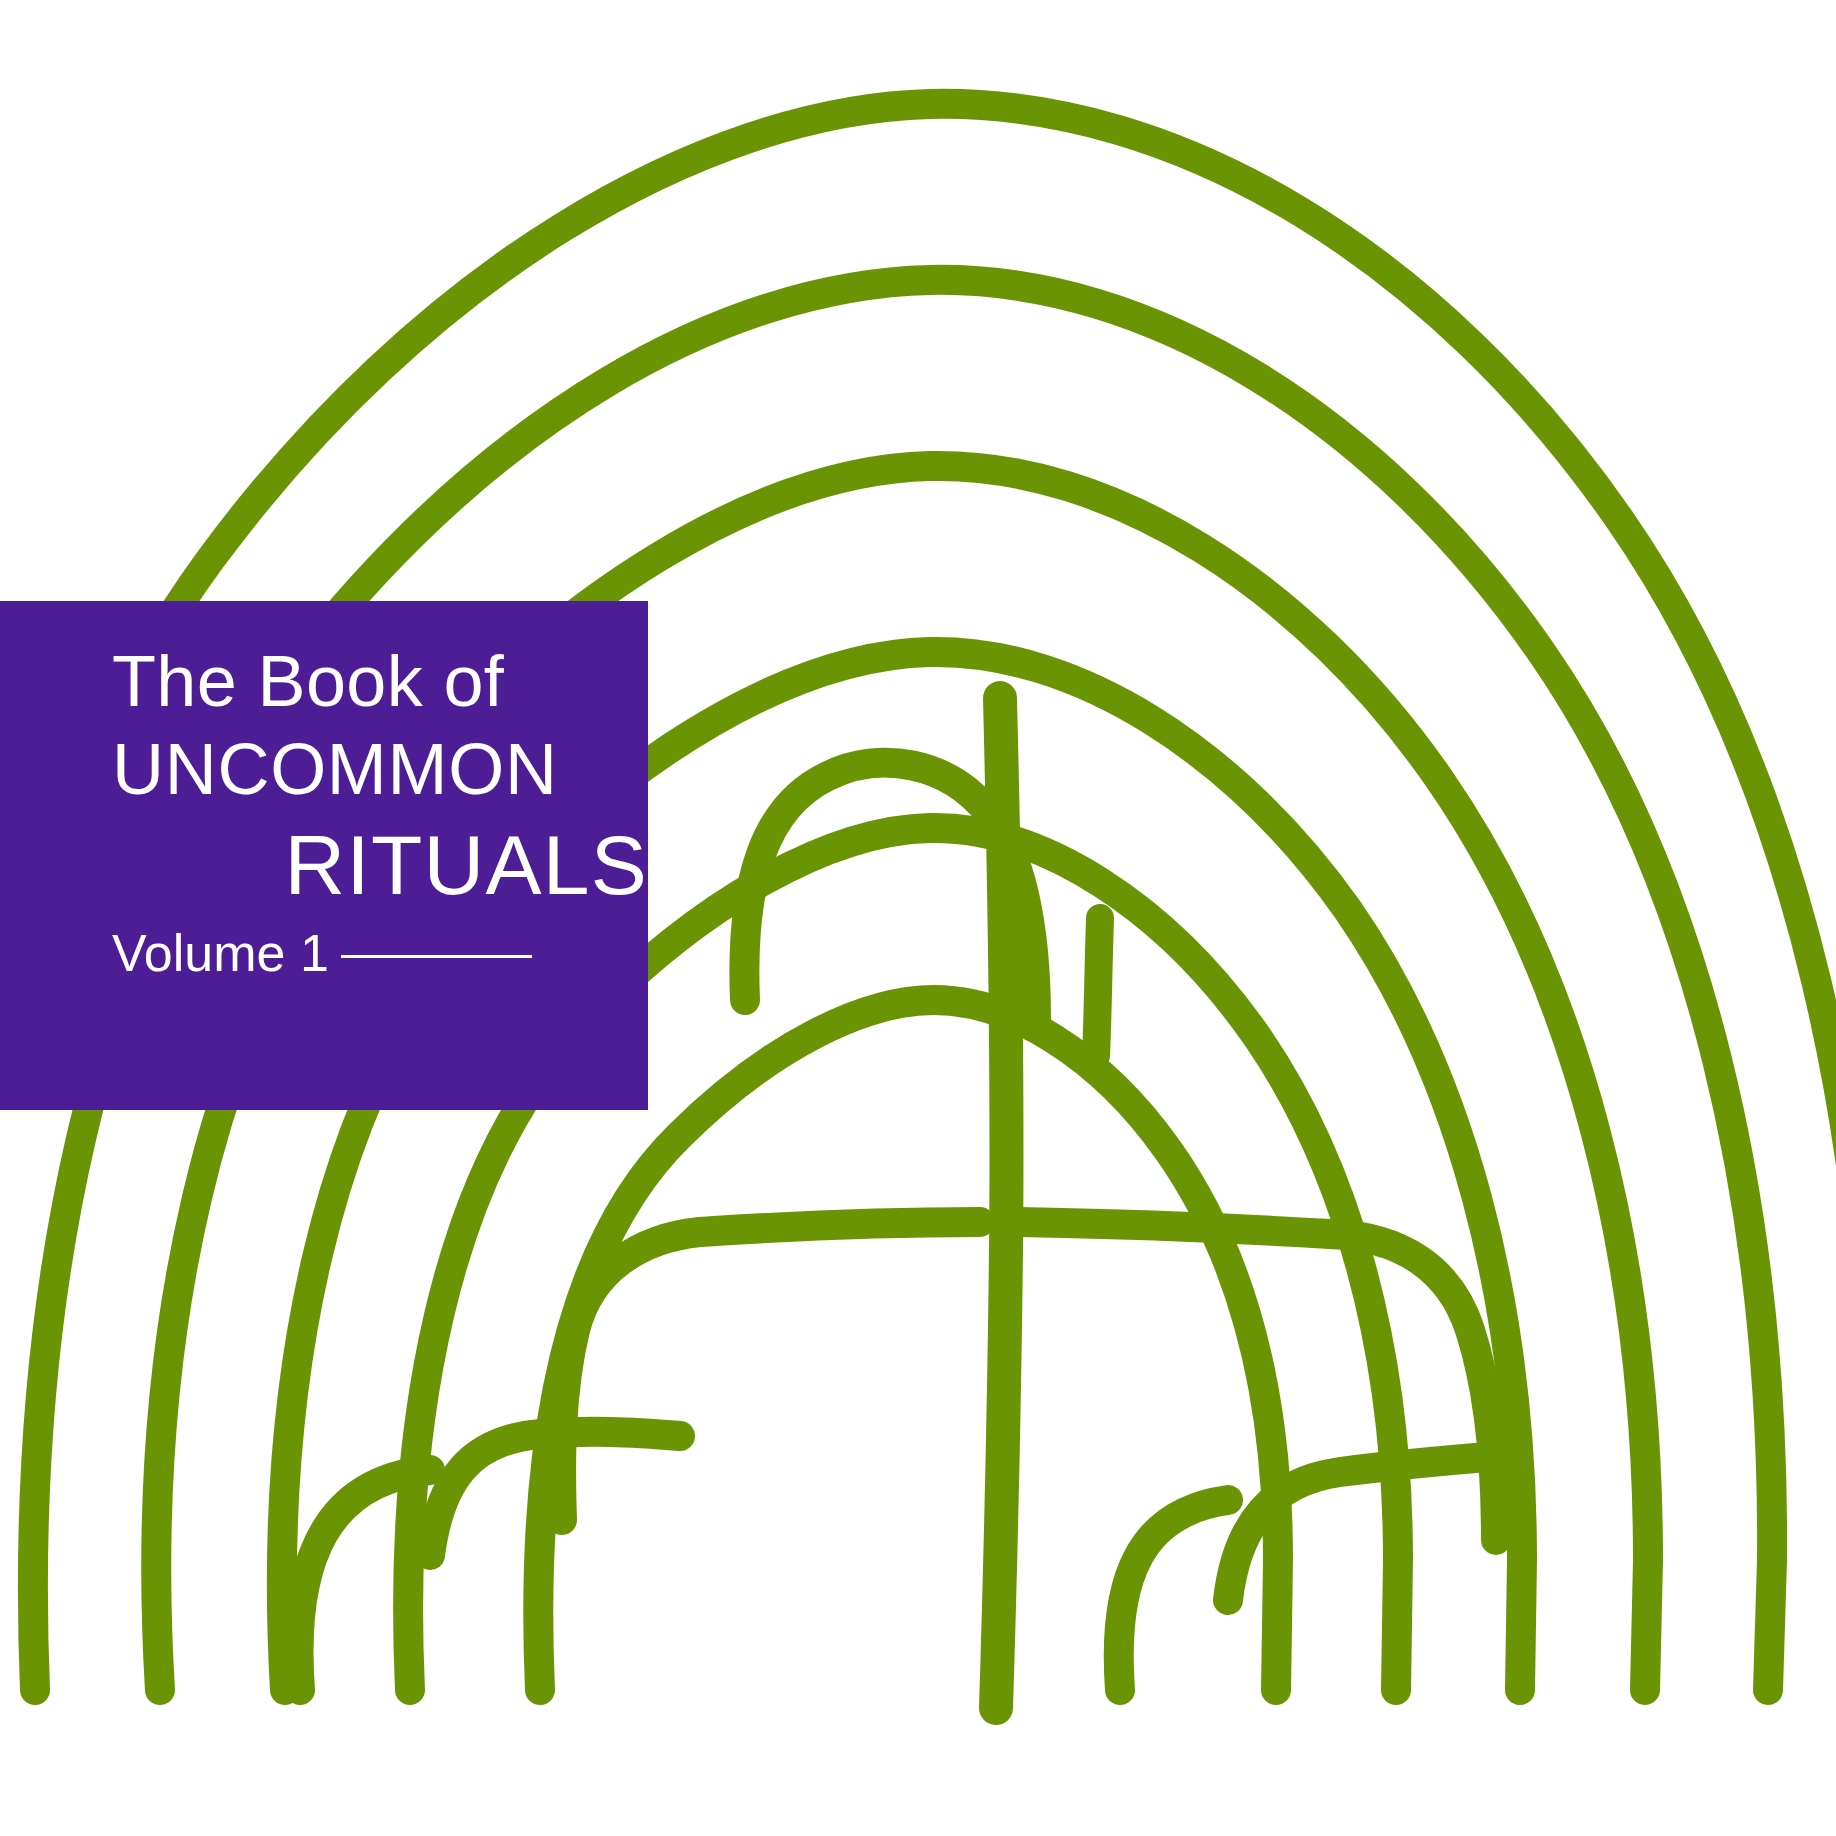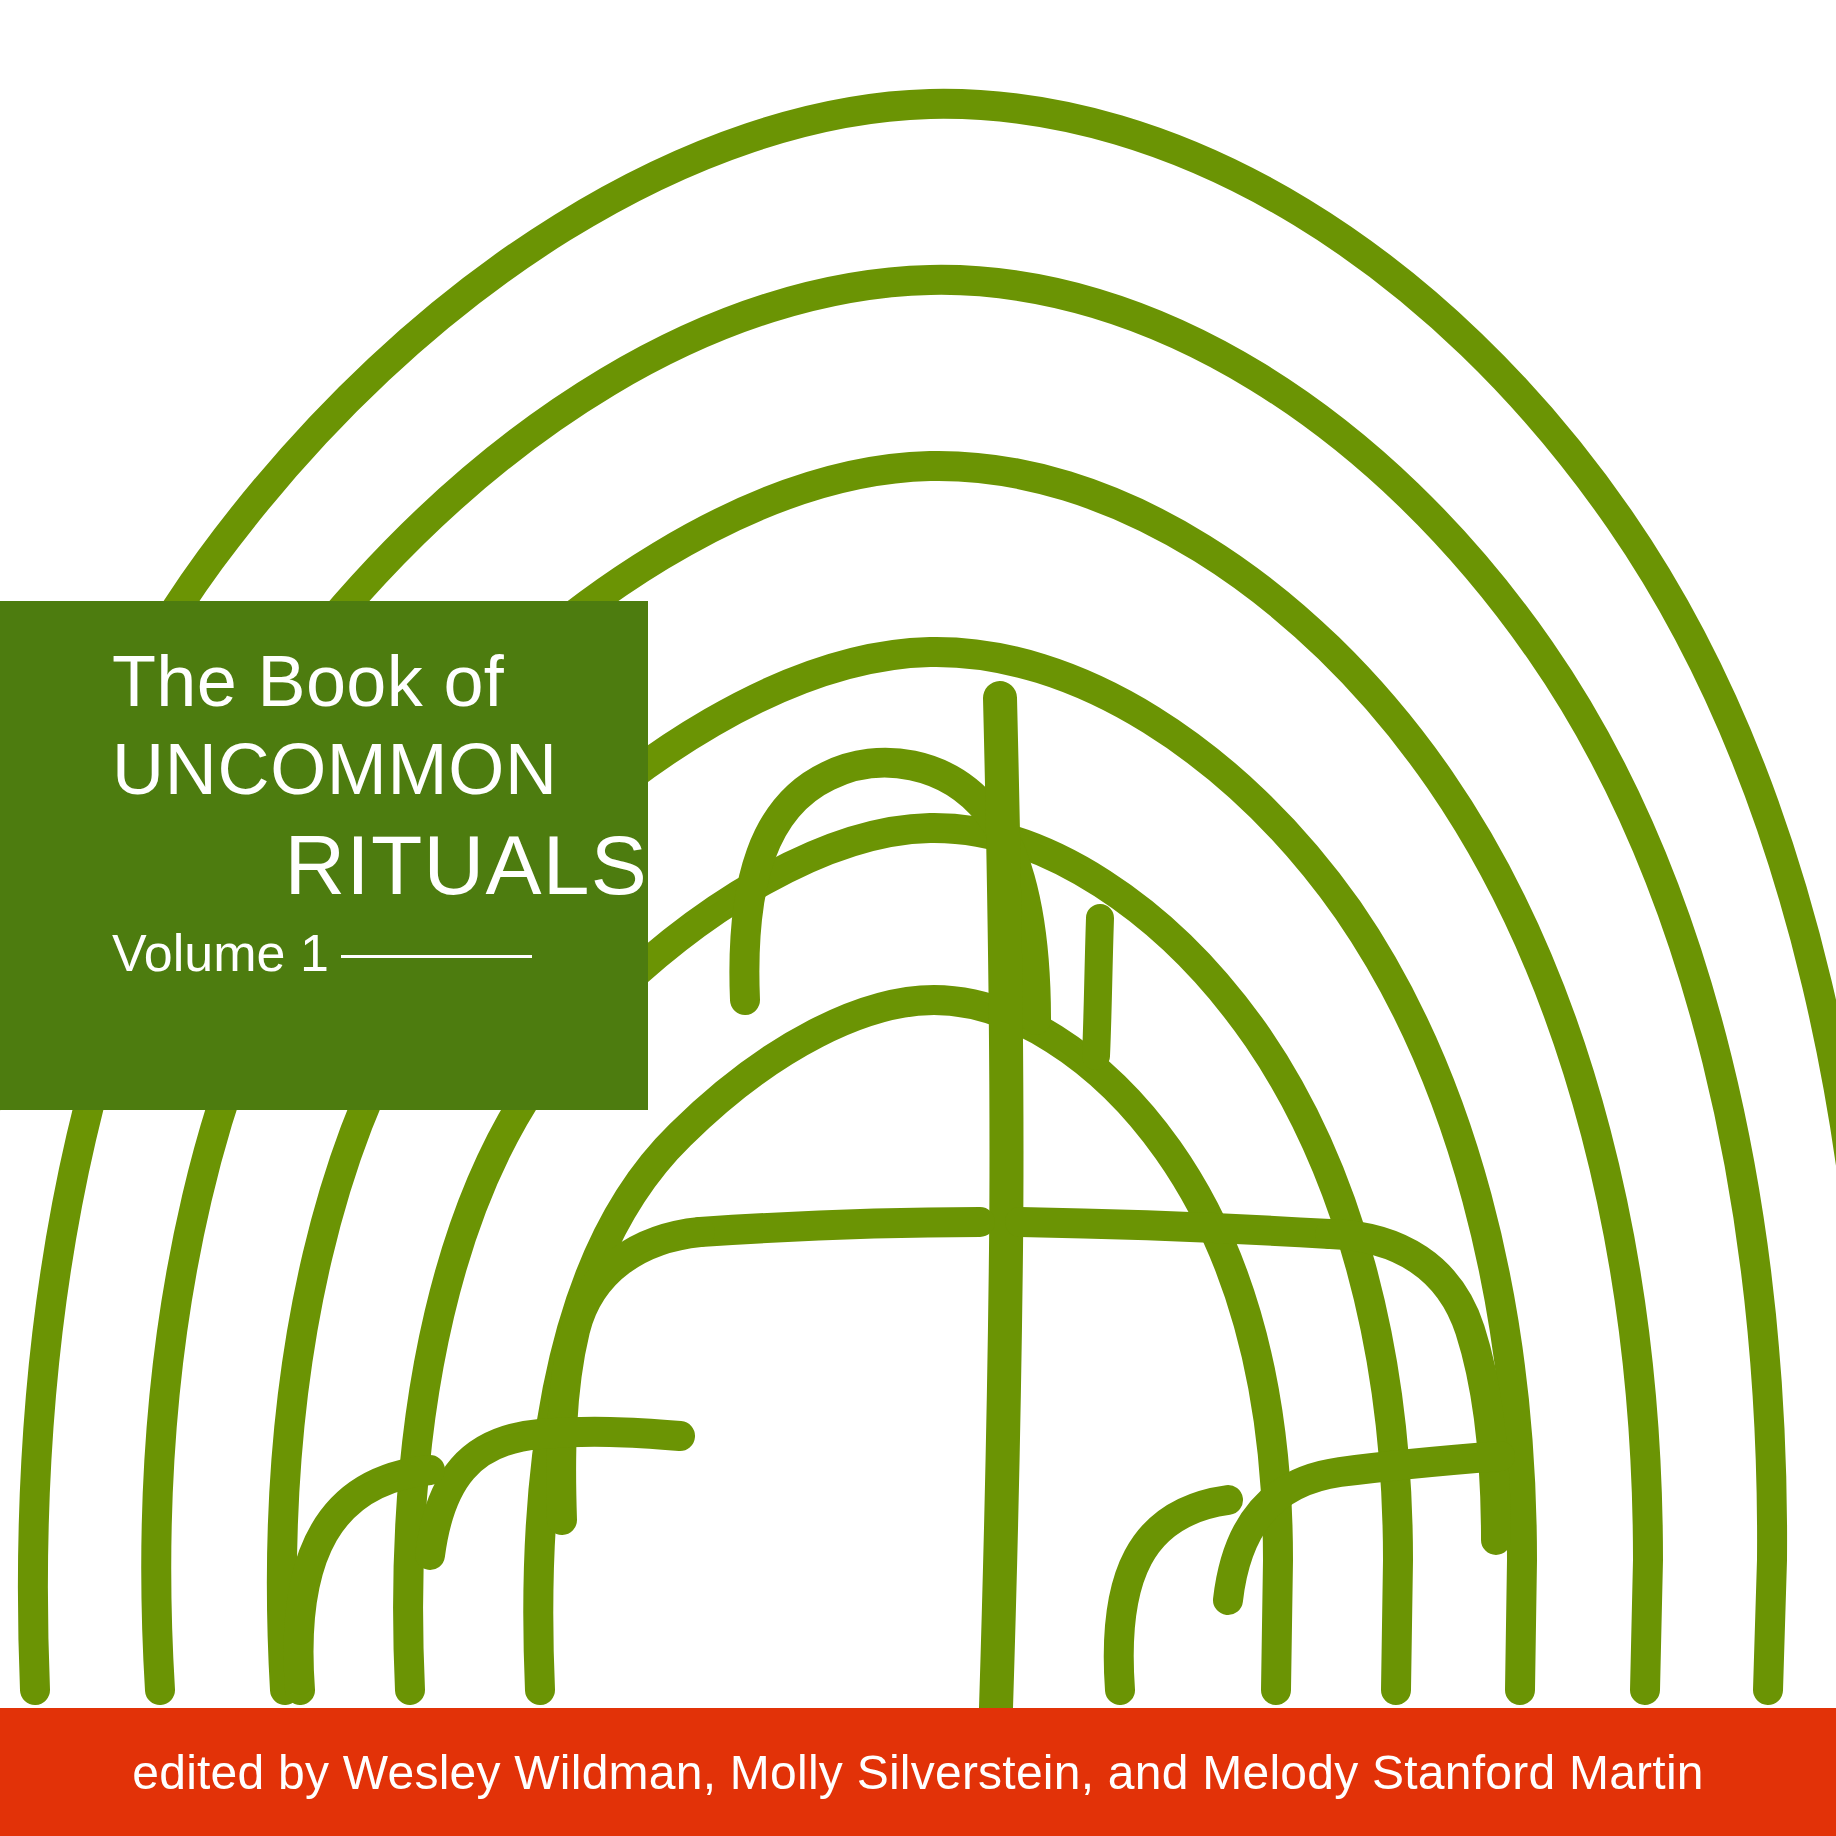--- a/index.html
+++ b/index.html
@@ -33,21 +33,21 @@
     height: 1836px;
   }
 
   
   #title-block {
     position: absolute;
     left: 0px;
     top: 601px;
     width: 648px;
     height: 509px;
-    background: #4d7c0f;
+    background: #4c1d95;
     box-sizing: border-box;
     padding: 44px 0 0 112px;
   }
 
   .title-line {
     color: #ffffff;
     line-height: 1.0;
     letter-spacing: 0.005em;
     white-space: nowrap;
     font-weight: 300;
@@ -207,17 +207,14 @@
   <div id="title-block">
     <div class="title-line" id="title-line-1">The Book of</div>
     <div class="title-line" id="title-line-2">UNCOMMON</div>
     <div class="title-line" id="title-line-3">RITUALS</div>
     <div id="subtitle-row">
       <span id="subtitle-text">Volume 1</span>
       <span id="subtitle-rule"></span>
     </div>
   </div>
 
-  <div id="editors-band">
-    <span id="editors-text">edited by Wesley Wildman, Molly Silverstein, and Melody Stanford Martin</span>
-  </div>
 
 </div>
 
 </body></html>

